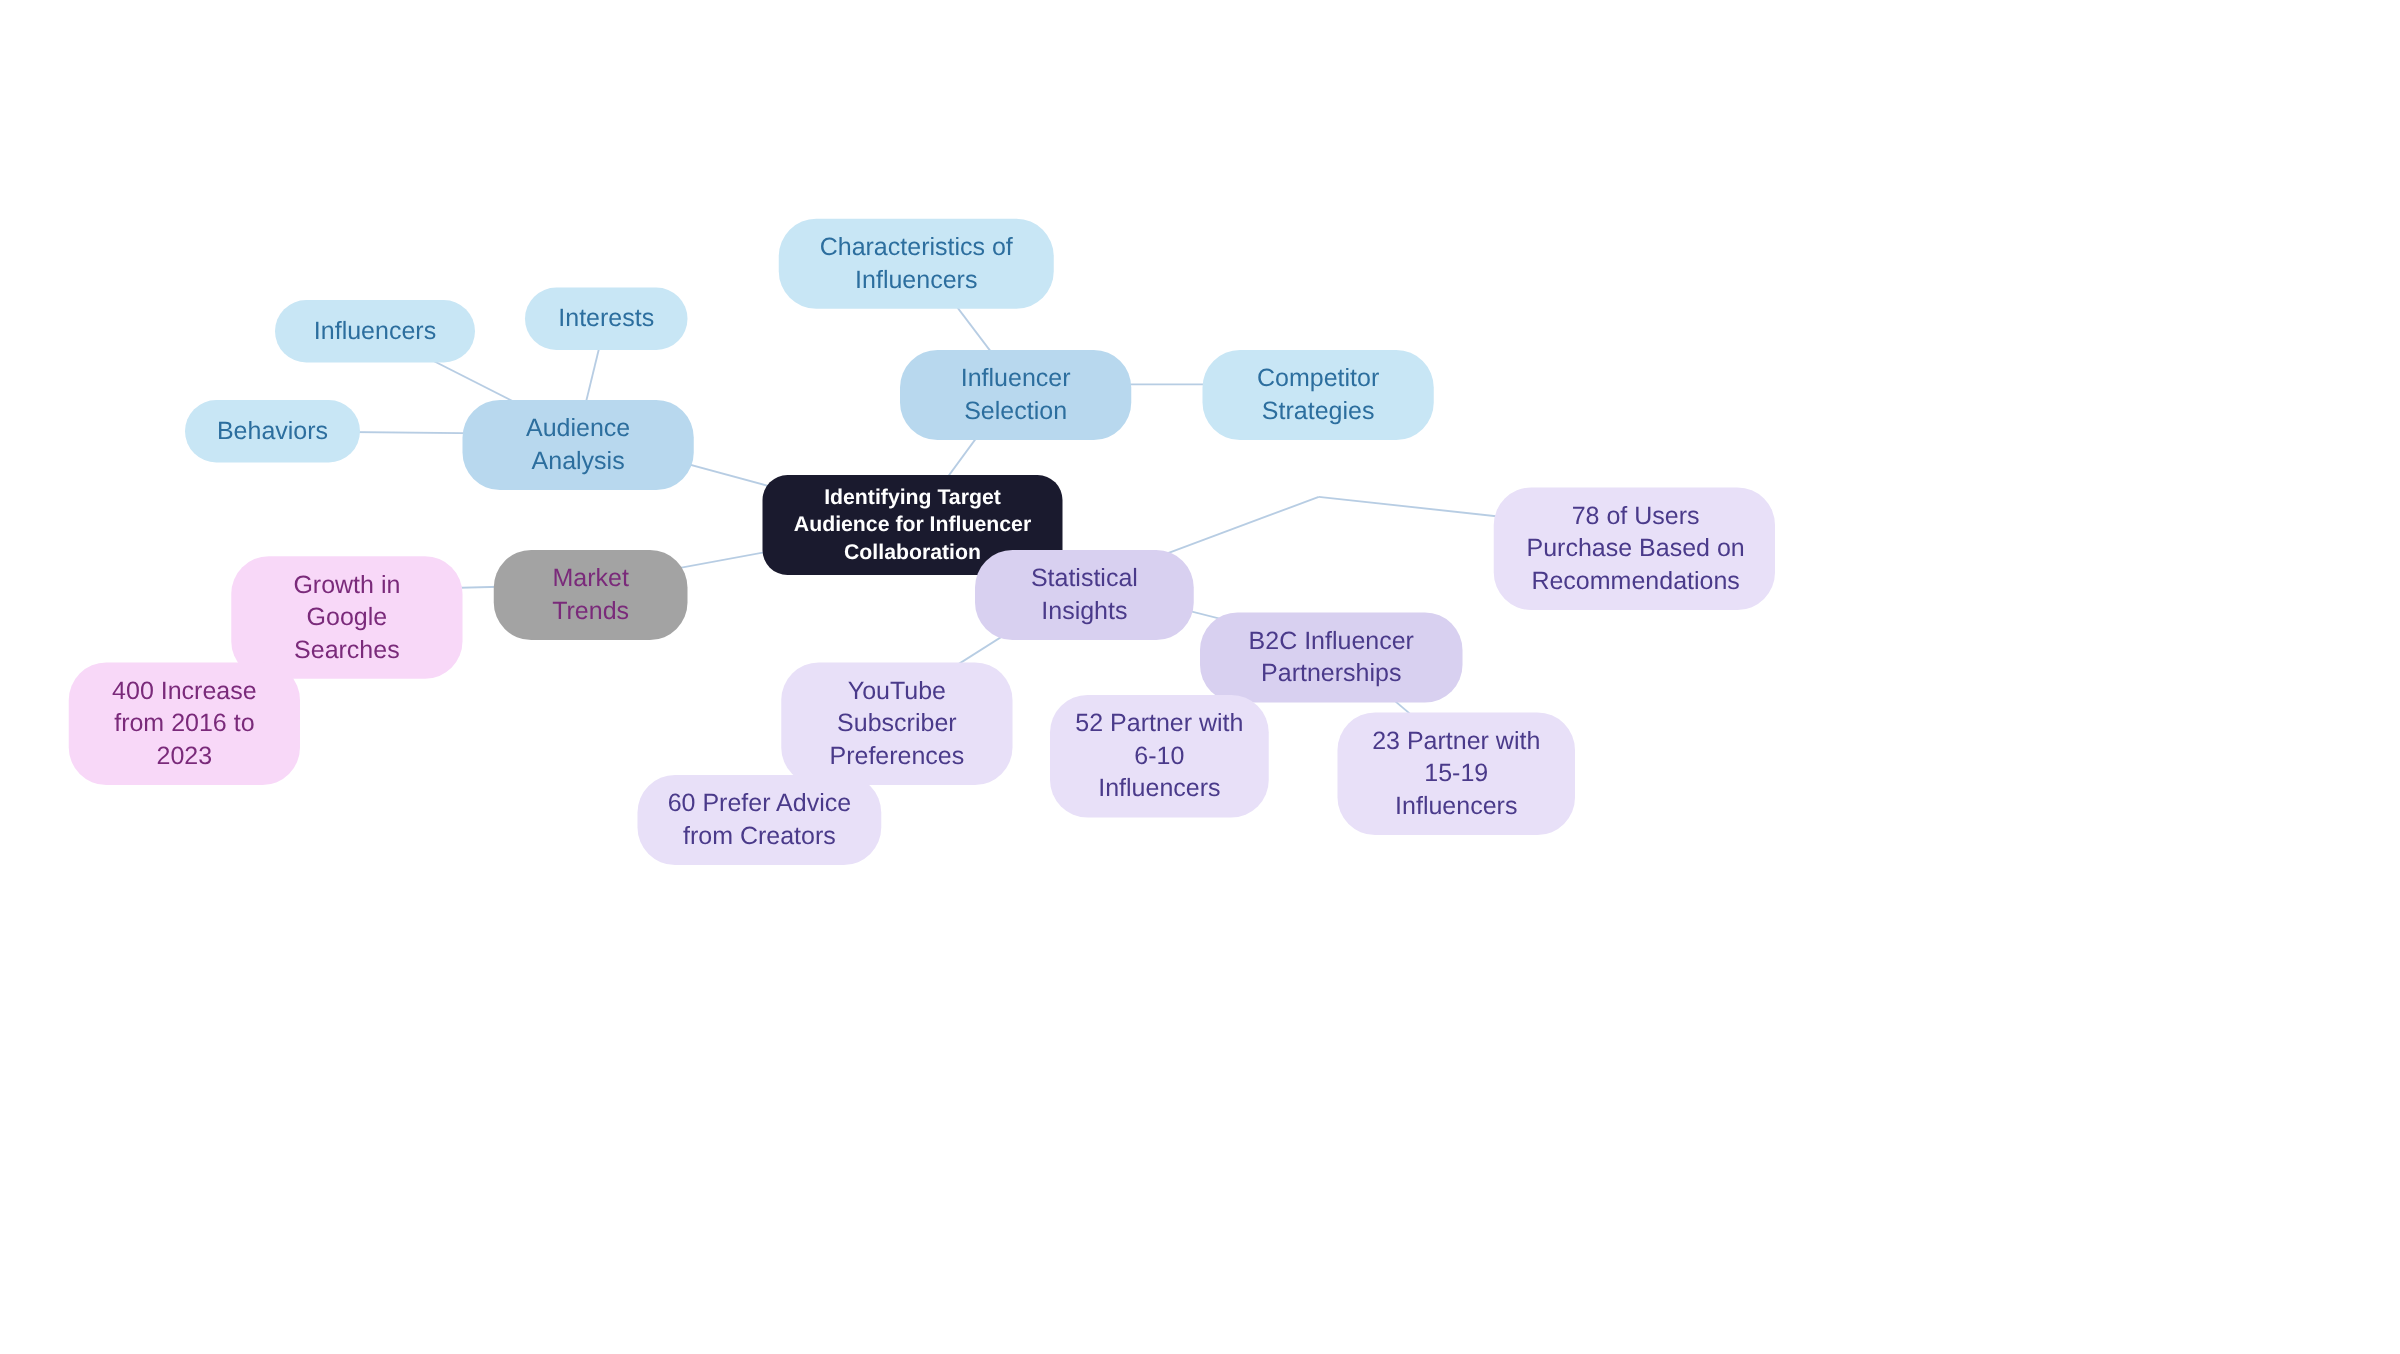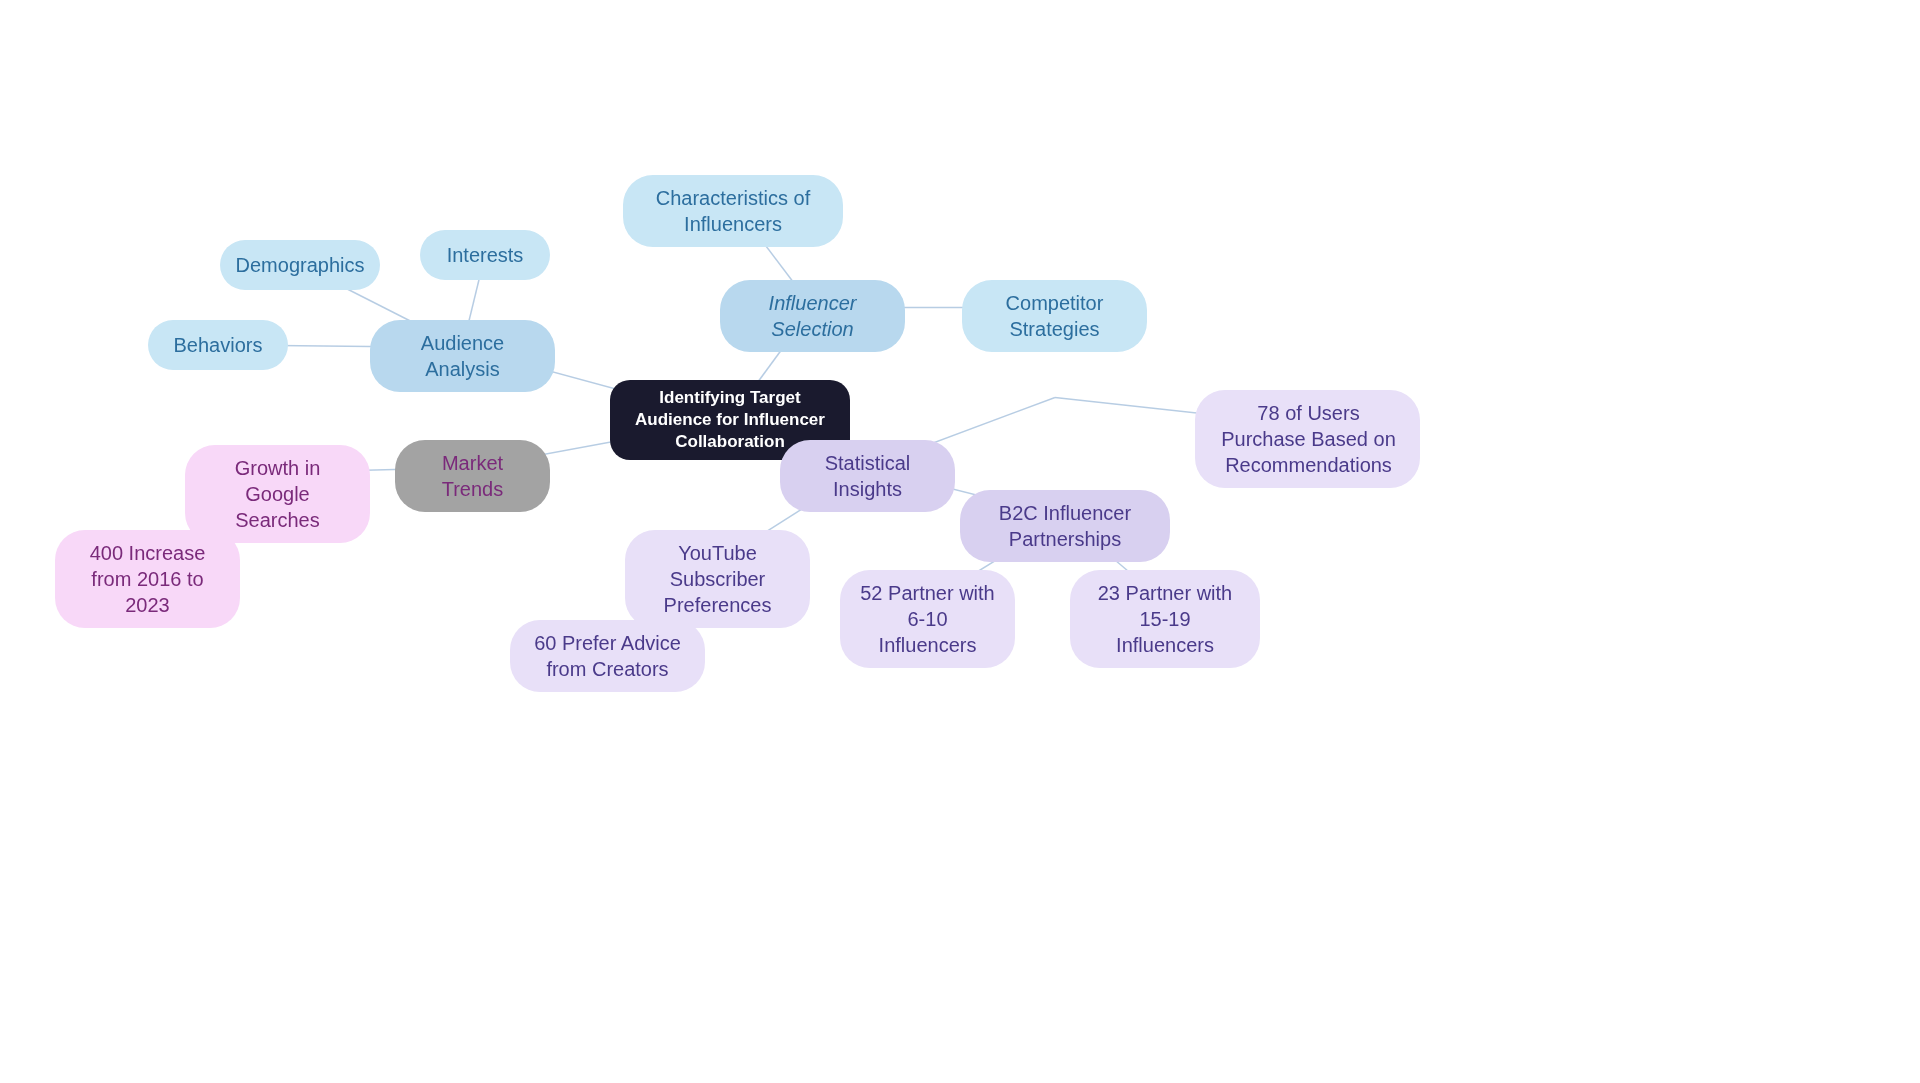--- a/index.html
+++ b/index.html
@@ -91,35 +91,35 @@
       <line x1="867.5" y1="467.5" x2="1055" y2="397.5" stroke="#9ab8d8" stroke-width="1.5" opacity="0.7"></line>
       <line x1="867.5" y1="467.5" x2="1065" y2="517.5" stroke="#9ab8d8" stroke-width="1.5" opacity="0.7"></line>
       <line x1="717.5" y1="562.5" x2="607.5" y2="650" stroke="#9ab8d8" stroke-width="1.5" opacity="0.7"></line>
       <line x1="1055" y1="397.5" x2="1307.5" y2="425" stroke="#9ab8d8" stroke-width="1.5" opacity="0.7"></line>
       <line x1="1065" y1="517.5" x2="927.5" y2="602.5" stroke="#9ab8d8" stroke-width="1.5" opacity="0.7"></line>
       <line x1="1065" y1="517.5" x2="1165" y2="602.5" stroke="#9ab8d8" stroke-width="1.5" opacity="0.7"></line>
     </svg>
 <div class="node node-blue-mid" style="left: 370px; top: 320px; width: 185px; min-height: 55px;">Audience Analysis</div>
     <div class="node node-center" style="left: 610px; top: 380px; width: 240px; min-height: 80px;">Identifying Target Audience for
 Influencer Collaboration</div>
-    <div class="node node-blue" style="left: 220px; top: 240px; width: 160px; min-height: 50px;">Demographics</div>
+    <div class="node node-blue" style="left: 220px; top: 240px; width: 160px; min-height: 50px;">Influencers</div>
     <div class="node node-blue" style="left: 420px; top: 230px; width: 130px; min-height: 50px;">Interests</div>
     <div class="node node-blue" style="left: 148px; top: 320px; width: 140px; min-height: 50px;">Behaviors</div>
-    <div class="node node-blue-mid" style="left: 720px; top: 280px; width: 185px; min-height: 55px; font-style: italic;">Influencer Selection</div>
+    <div class="node node-blue-mid" style="left: 720px; top: 280px; width: 185px; min-height: 55px;">Influencer Selection</div>
     <div class="node node-blue" style="left: 623px; top: 175px; width: 220px; min-height: 55px;">Characteristics of Influencers</div>
     <div class="node node-blue" style="left: 962px; top: 280px; width: 185px; min-height: 55px;">Competitor Strategies</div>
     <div class="node node-pink" style="left: 395px; top: 440px; width: 155px; min-height: 55px;">Market Trends</div>
     <div class="node node-pink-light" style="left: 185px; top: 445px; width: 185px; min-height: 55px;">Growth in Google Searches</div>
     <div class="node node-pink-light" style="left: 55px; top: 530px; width: 185px; min-height: 70px;">400 Increase from 2016 to
 2023</div>
     <div class="node node-purple" style="left: 780px; top: 440px; width: 175px; min-height: 55px;">Statistical Insights</div>
     <div class="node node-purple-light" style="left: 625px; top: 530px; width: 185px; min-height: 65px;">YouTube Subscriber
 Preferences</div>
     <div class="node node-purple-light" style="left: 510px; top: 620px; width: 195px; min-height: 60px;">60 Prefer Advice from
 Creators</div>
     <div class="node node-purple-light" style="left: 1195px; top: 390px; width: 225px; min-height: 70px; padding-left: 20px;">78 of Users Purchase Based on
 Recommendations</div>
     <div class="node node-purple" style="left: 960px; top: 490px; width: 210px; min-height: 55px;">B2C Influencer Partnerships</div>
-    <div class="node node-purple-light" style="left: 840px; top: 570px; width: 175px; min-height: 65px;">52 Partner with 6-10
+    <div class="node node-purple-light" style="left: 840px; top: 556px; width: 175px; min-height: 65px;">52 Partner with 6-10
 Influencers</div>
     <div class="node node-purple-light" style="left: 1070px; top: 570px; width: 190px; min-height: 65px;">23 Partner with 15-19
 Influencers</div>
   </div>
 
 </body></html>

